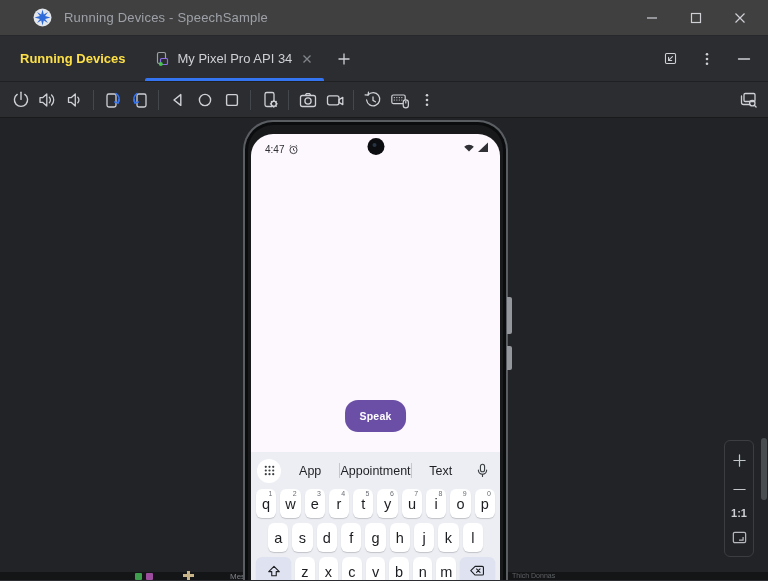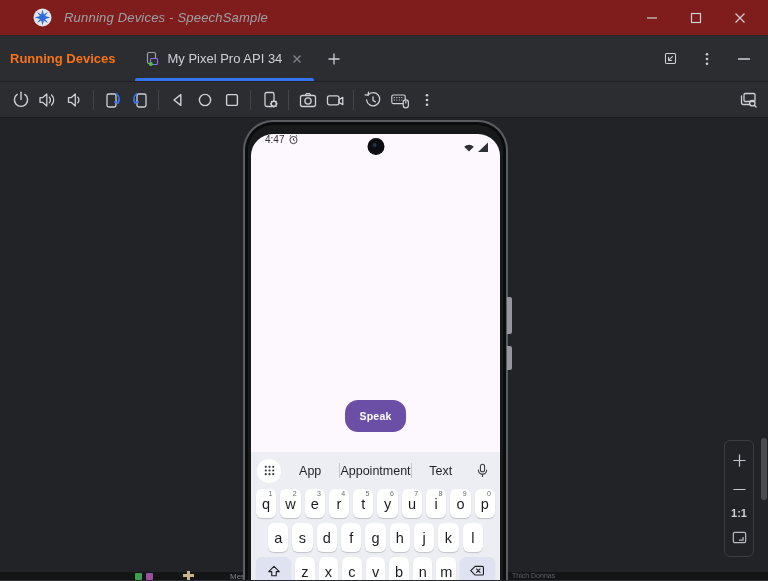--- a/index.html
+++ b/index.html
@@ -1,28 +1,28 @@
 <!DOCTYPE html>
 <html><head>
 <meta charset="utf-8">
 <style>
   * { box-sizing: border-box; margin: 0; padding: 0; }
   html,body { width: 768px; height: 581px; overflow: hidden; }
   body { background:#2b2d30; font-family:"Liberation Sans", sans-serif; position:relative; }
 
   
-  .titlebar { height:36px; display:flex; align-items:center; background:#7f1d1d; border-bottom:1px solid #26282b;font-style:italic; }
+  .titlebar { height:36px; display:flex; align-items:center; background:#404040; border-bottom:1px solid #26282b; }
   .as-logo { margin-left:33px; width:19px; height:19px; display:grid; place-items:center; }
   .win-title { margin-left:12px; font-size:13px; color:#9da1a7; letter-spacing:.2px; }
   .win-controls { margin-left:auto; display:flex; margin-right:6px; }
   .win-btn { width:44px; height:34px; display:grid; place-items:center; }
 
   
   .tabrow { height:46px; display:flex; align-items:center; background:#2b2d30; border-bottom:1px solid #1e2022; }
-  .panel-title { margin-left:10px; font-size:13px; font-weight:700; color:#f97316; }
+  .panel-title { margin-left:20px; font-size:13px; font-weight:700; color:#fde047; }
   .tab { margin-left:20px; height:100%; display:flex; align-items:center; gap:7px; padding:0 9px; position:relative; cursor:pointer; }
   .tab-label { font-size:13px; color:#ced0d6; }
   .tab-underline { position:absolute; left:0; right:0; bottom:0; height:3px; background:#3574f0; border-radius:2px 2px 0 0; }
   .tab-close { display:grid; place-items:center; width:16px; height:16px; }
   .tab-plus { margin-left:9px; display:grid; place-items:center; width:22px; height:22px; }
   .tabrow-right { margin-left:auto; display:flex; align-items:center; gap:15px; margin-right:13px; }
   .tr-btn { width:22px; height:22px; display:grid; place-items:center; }
 
   
   .toolbar { height:36px; display:flex; align-items:center; background:#2b2d30; border-bottom:1px solid #191a1c; padding:0 7px; }
@@ -47,21 +47,21 @@
   .phone { position:absolute; left:243px; top:2px; width:265px; height:478px; background:#17191b;
            border:2px solid #5a5e63; border-bottom:none; border-radius:30px 30px 0 0;
            box-shadow: inset 0 0 0 3px #0b0c0d; z-index:2; }
   .side-btn { position:absolute; right:-6px; width:5px; background:#94979b; border-radius:0 2px 2px 0; }
   .side-btn.volume { top:175px; height:37px; }
   .side-btn.power { top:224px; height:24px; }
   .screen { position:absolute; left:6px; right:6px; top:12px; bottom:0; background:#fdf7fe;
             border-radius:22px 22px 0 0; overflow:hidden; }
 
   .statusbar { position:relative; height:26px; }
-  .st-time { position:absolute; left:14px; top:0; font-size:10px; color:#303136; display:flex; align-items:center; gap:4px; }
+  .st-time { position:absolute; left:14px; top:10px; font-size:10px; color:#303136; display:flex; align-items:center; gap:4px; }
   .punch-hole { position:absolute; left:50%; top:4px; transform:translateX(-50%); width:17px; height:17px;
                 border-radius:50%; background:#0c0d10; }
   .punch-hole:after { content:""; position:absolute; left:5px; top:5px; width:4px; height:4px; border-radius:50%; background:#273445; }
   .st-right { position:absolute; right:12px; top:8px; display:flex; align-items:flex-end; gap:3px; }
 
   .tts-input { position:absolute; left:9px; right:9px; top:238px; font-size:11.5px; color:#1b1c1e;
                border-bottom:1.5px solid #4a4a4d; padding-bottom:6px; white-space:nowrap; }
   .composing { text-decoration:underline; }
   .speak-btn { position:absolute; top:266px; left:50%; transform:translateX(-50%);
                background:#6b4ea6; color:#fff; font-size:10.5px; font-weight:700;

